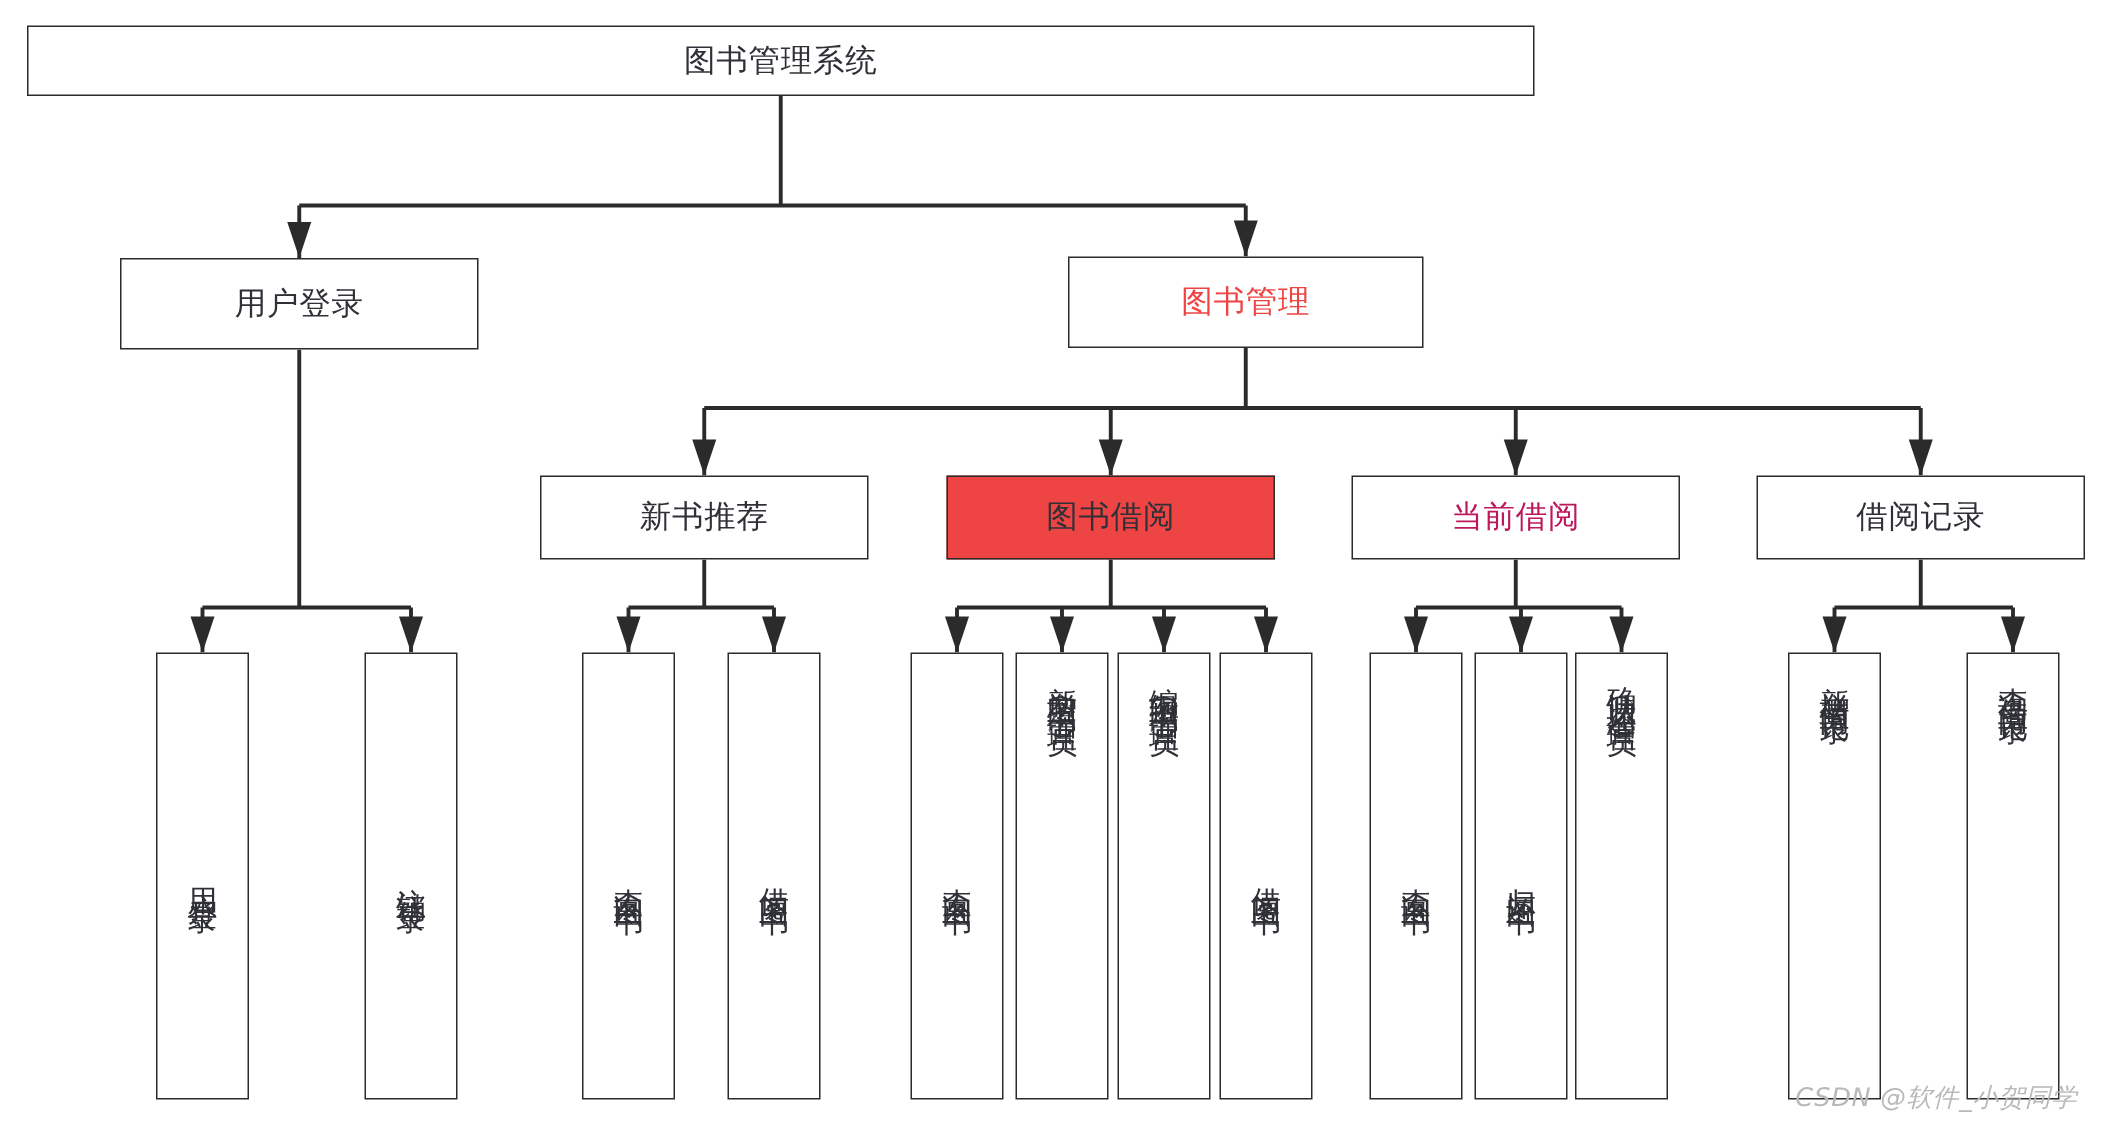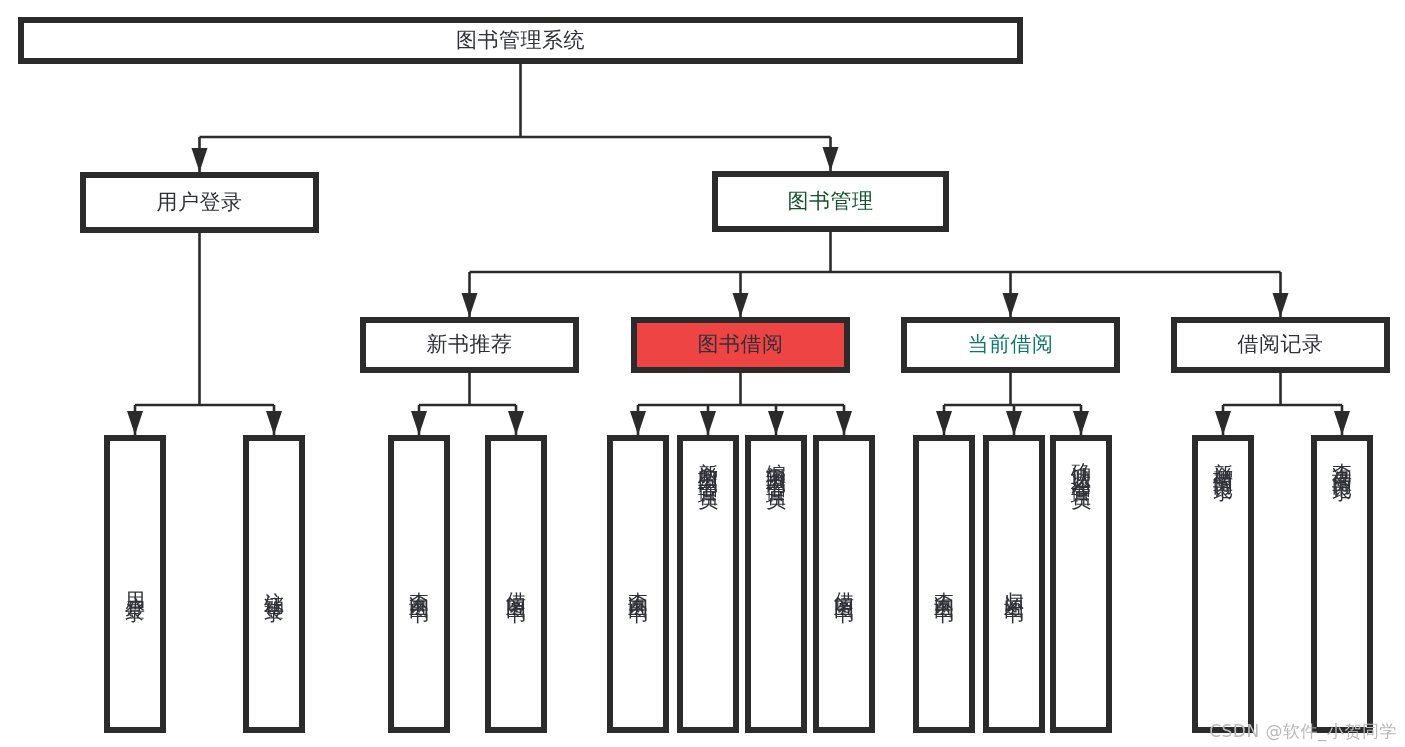--- a/index.html
+++ b/index.html
@@ -21,21 +21,21 @@
     position: absolute;
     left: 0;
     top: 0;
     width: 1405px;
     height: 747px;
   }
   .node-box {
     position: absolute;
     box-sizing: border-box;
     background: #ffffff;
-    border: 6px solid #0369a1;
+    border: 1px solid #0369a1;
     display: flex;
     align-items: center;
     justify-content: center;
     overflow: hidden;
   }
   .node-label-h {
     font-size: 21px;
     color: #2f3137;
     line-height: 1.2;
     white-space: nowrap;
@@ -55,27 +55,28 @@
     align-items: flex-start;
     justify-content: center;
     padding-top: 6px;
   }
   .leaf-box.centered {
     align-items: center;
     padding-top: 0;
   }
   #watermark {
     position: absolute;
-    right: 8px;
+    right: 20px;
     bottom: 4px;
     font-size: 17px;
     color: #b9b9b9;
     white-space: nowrap;
     letter-spacing: 0.5px;
     pointer-events: none;
+    font-style: italic;
   }
 </style>
 </head>
 <body>
 
 <div id="diagram-root">
   <svg id="diagram-svg" viewBox="0 0 1405 747" xmlns="http://www.w3.org/2000/svg">
       <line x1="520.5" y1="64" x2="520.5" y2="137" stroke="#2b2b2b" stroke-width="2.6"></line>
       <line x1="199.5" y1="137" x2="830.5" y2="137" stroke="#2b2b2b" stroke-width="2.6"></line>
       <line x1="199.5" y1="137" x2="199.5" y2="172" stroke="#2b2b2b" stroke-width="2.6"></line>
@@ -136,21 +137,21 @@
       <div class="node-box" style="left: 80px; top: 172px; width: 239px; height: 61px; border-color: rgb(43, 43, 43); background: rgb(255, 255, 255);">
         <span class="node-label-h" style="color: rgb(47, 49, 55);">用户登录</span>
       </div>
       <div class="node-box leaf-box centered" style="left: 104px; top: 435px; width: 62px; height: 298px; border-color: rgb(43, 43, 43); background: rgb(255, 255, 255);">
         <span class="node-label-v" style="color: rgb(47, 49, 55);">用户登录</span>
       </div>
       <div class="node-box leaf-box centered" style="left: 243px; top: 435px; width: 62px; height: 298px; border-color: rgb(43, 43, 43); background: rgb(255, 255, 255);">
         <span class="node-label-v" style="color: rgb(47, 49, 55);">注销登录</span>
       </div>
       <div class="node-box" style="left: 712px; top: 171px; width: 237px; height: 61px; border-color: rgb(43, 43, 43); background: rgb(255, 255, 255);">
-        <span class="node-label-h" style="color: #14532d;">图书管理</span>
+        <span class="node-label-h" style="color: #ef4444;">图书管理</span>
       </div>
       <div class="node-box" style="left: 360px; top: 317px; width: 219px; height: 56px; border-color: rgb(43, 43, 43); background: rgb(255, 255, 255); text-align: center;">
         <span class="node-label-h" style="color: rgb(47, 49, 55);">新书推荐</span>
       </div>
       <div class="node-box leaf-box centered" style="left: 388px; top: 435px; width: 62px; height: 298px; border-color: rgb(43, 43, 43); background: rgb(255, 255, 255);">
         <span class="node-label-v" style="color: rgb(47, 49, 55);">查询图书</span>
       </div>
       <div class="node-box leaf-box centered" style="left: 485px; top: 435px; width: 62px; height: 298px; border-color: rgb(43, 43, 43); background: rgb(255, 255, 255);">
         <span class="node-label-v" style="color: rgb(47, 49, 55);">借阅图书</span>
       </div>
@@ -163,21 +164,21 @@
       <div class="node-box leaf-box" style="left: 677px; top: 435px; width: 62px; height: 298px; border-color: rgb(43, 43, 43); background: rgb(255, 255, 255);">
         <span class="node-label-v" style="color: rgb(47, 49, 55);">新增图书（管理员）</span>
       </div>
       <div class="node-box leaf-box" style="left: 745px; top: 435px; width: 62px; height: 298px; border-color: rgb(43, 43, 43); background: rgb(255, 255, 255);">
         <span class="node-label-v" style="color: rgb(47, 49, 55);">编辑图书（管理员）</span>
       </div>
       <div class="node-box leaf-box centered" style="left: 813px; top: 435px; width: 62px; height: 298px; border-color: rgb(43, 43, 43); background: rgb(255, 255, 255);">
         <span class="node-label-v" style="color: rgb(47, 49, 55);">借阅图书</span>
       </div>
       <div class="node-box" style="left: 901px; top: 317px; width: 219px; height: 56px; border-color: rgb(43, 43, 43); background: rgb(255, 255, 255);">
-        <span class="node-label-h" style="color: #0f766e;">当前借阅</span>
+        <span class="node-label-h" style="color: #be185d;">当前借阅</span>
       </div>
       <div class="node-box leaf-box centered" style="left: 913px; top: 435px; width: 62px; height: 298px; border-color: rgb(43, 43, 43); background: rgb(255, 255, 255);">
         <span class="node-label-v" style="color: rgb(47, 49, 55);">查询图书</span>
       </div>
       <div class="node-box leaf-box centered" style="left: 983px; top: 435px; width: 62px; height: 298px; border-color: rgb(43, 43, 43); background: rgb(255, 255, 255);">
         <span class="node-label-v" style="color: rgb(47, 49, 55);">归还图书</span>
       </div>
       <div class="node-box leaf-box" style="left: 1050px; top: 435px; width: 62px; height: 298px; border-color: rgb(43, 43, 43); background: rgb(255, 255, 255);">
         <span class="node-label-v" style="color: rgb(47, 49, 55);">确认归还（管理员）</span>
       </div>

